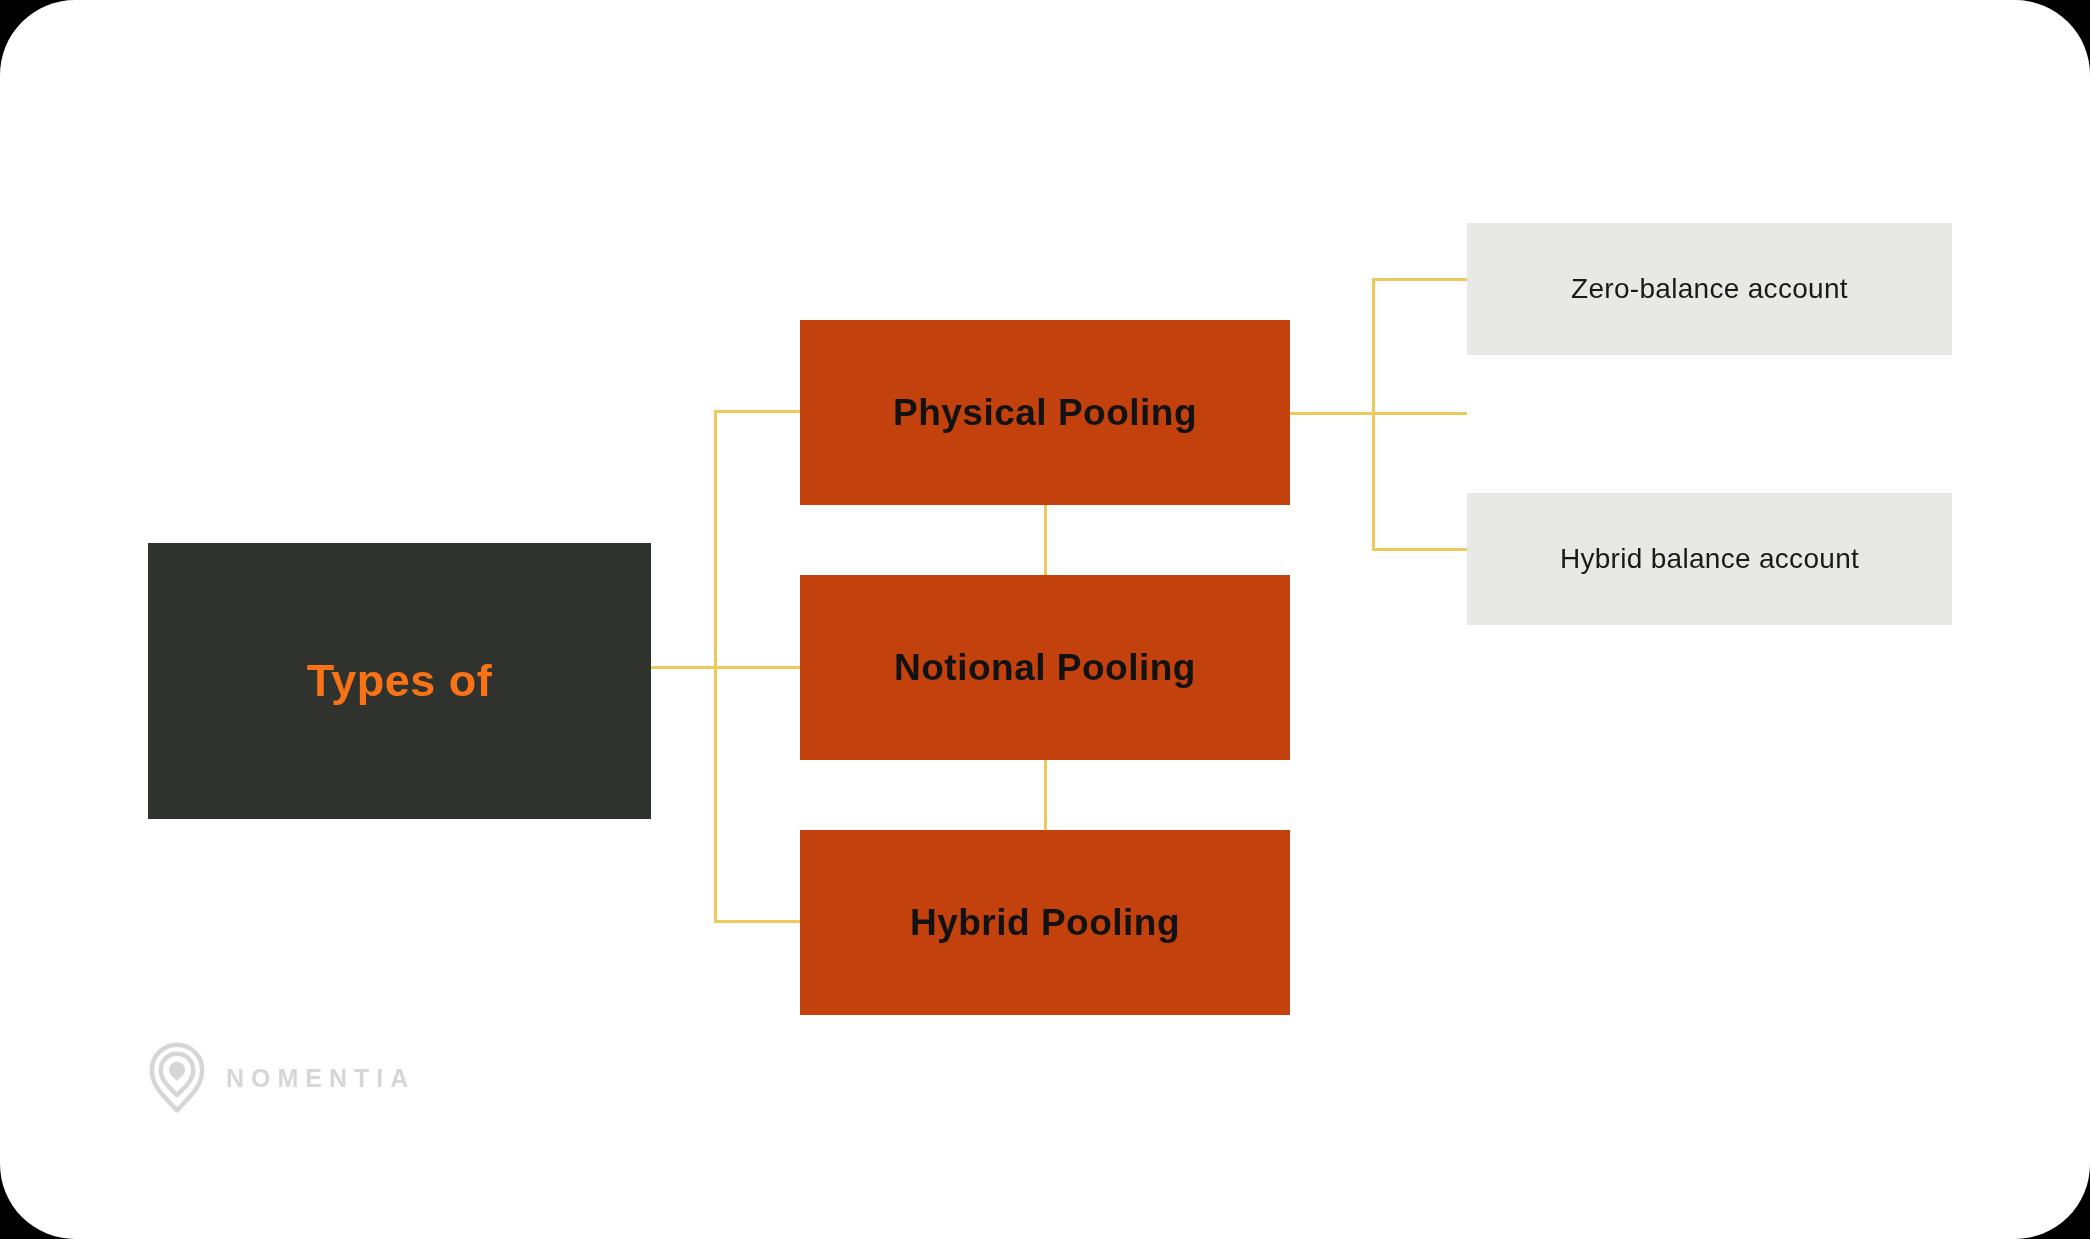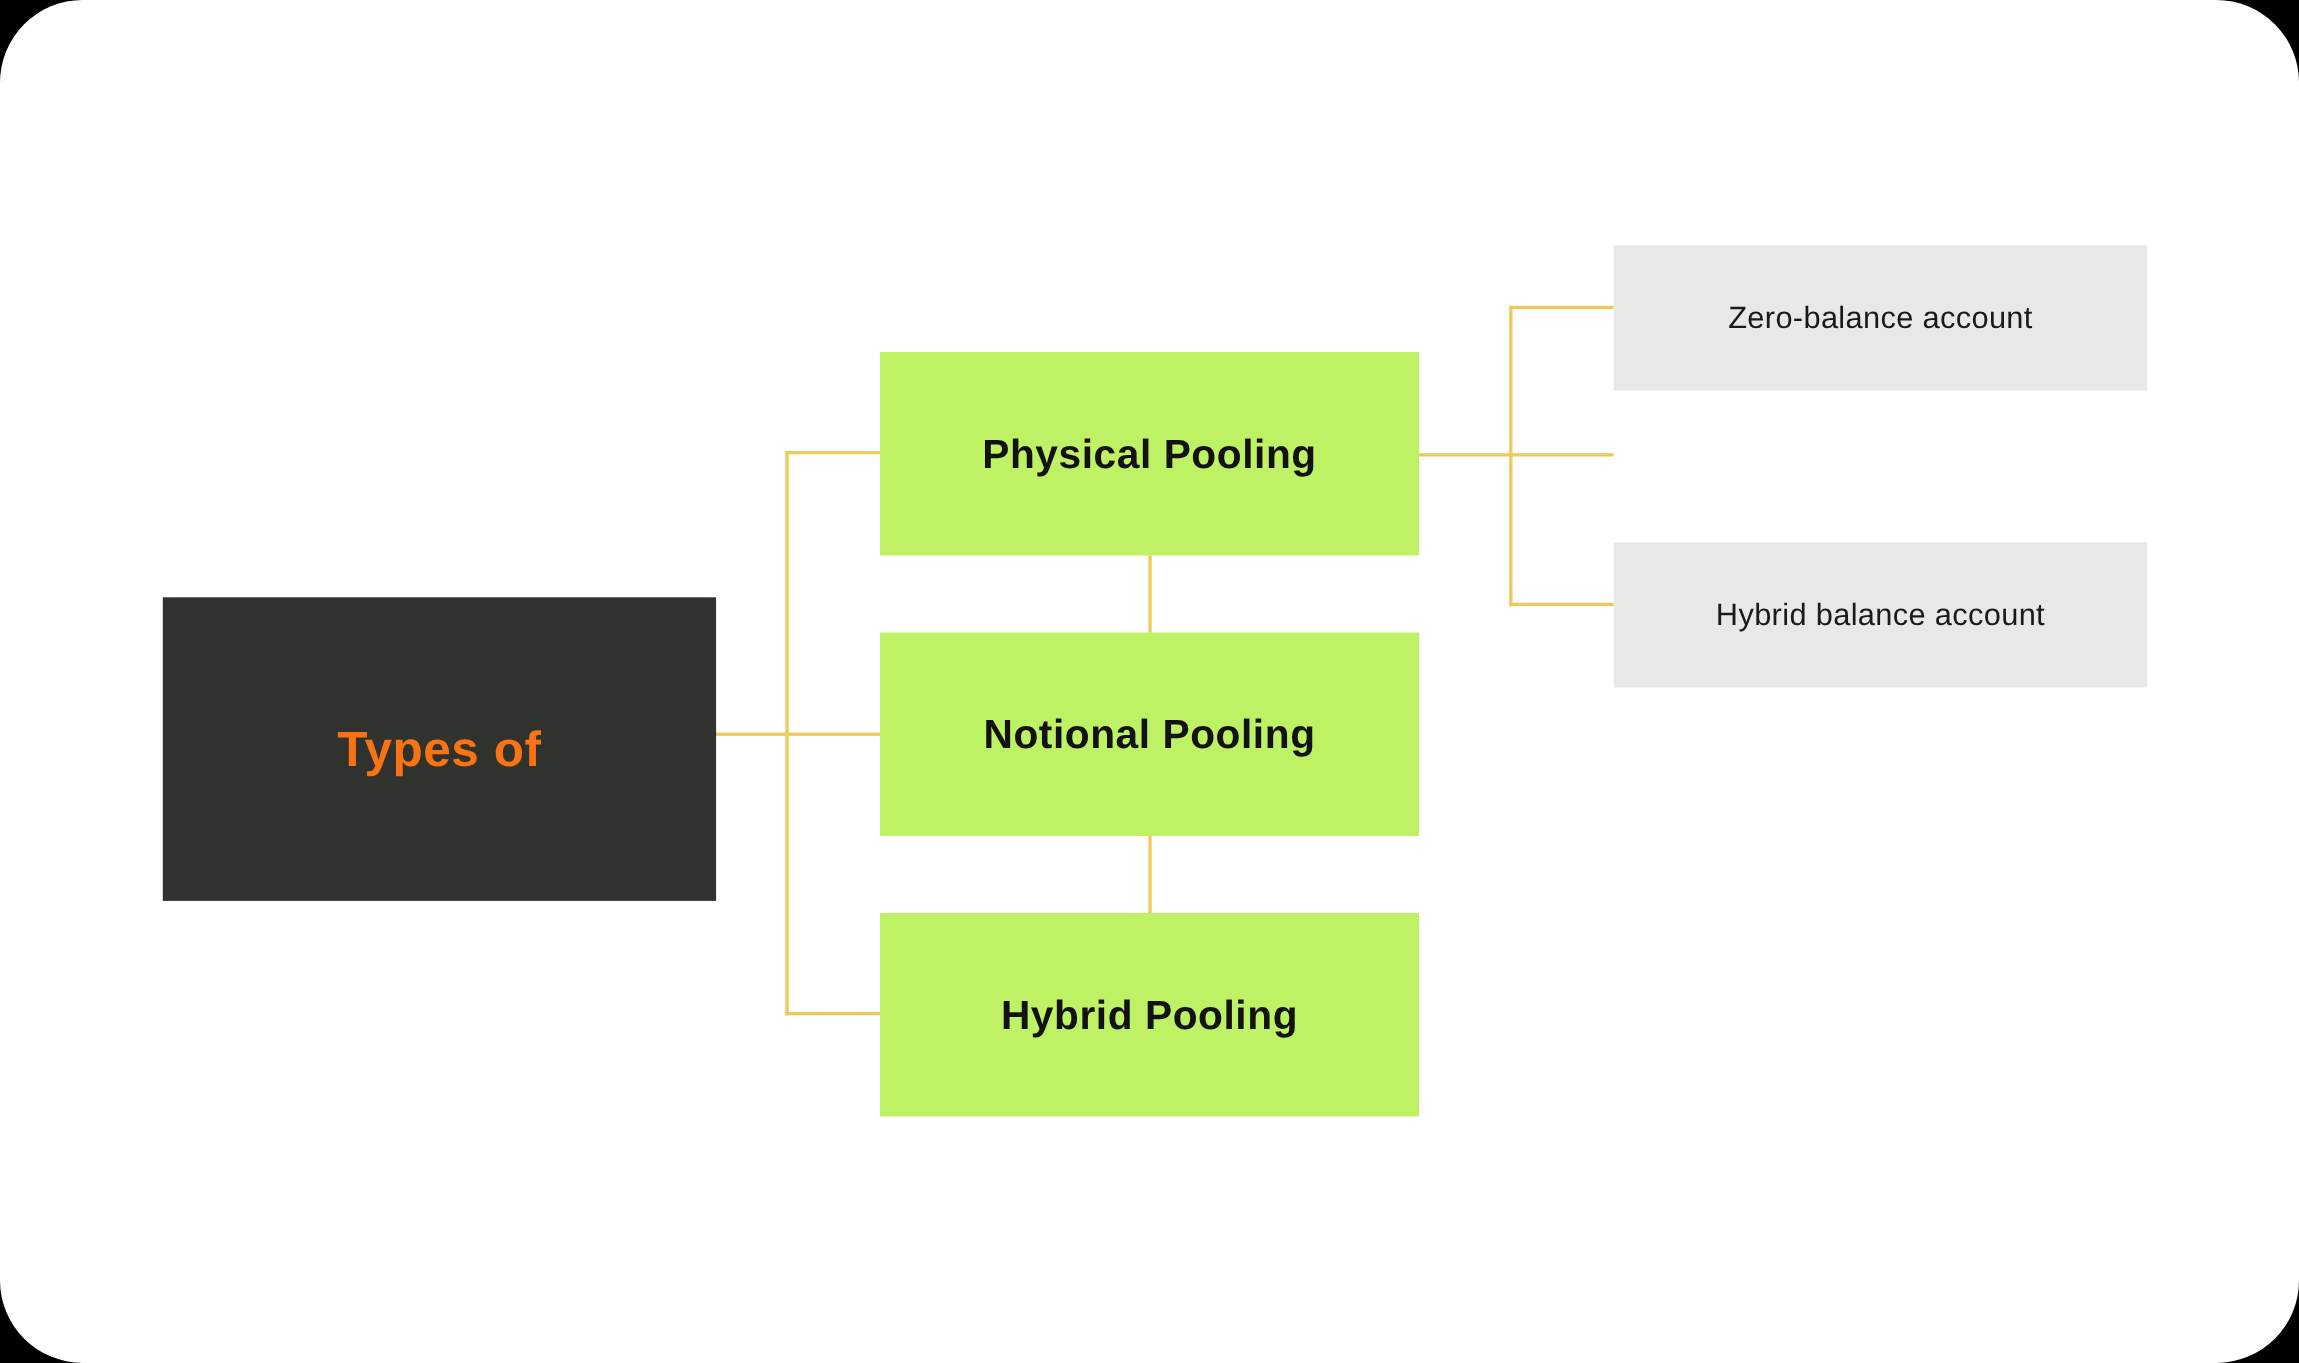--- a/index.html
+++ b/index.html
@@ -31,21 +31,21 @@
     color: #f97316;
     font-size: 45px;
     font-weight: 800;
     line-height: 1.38;
     flex-direction: column;
     letter-spacing: 0.5px;
   }
   .pool-box {
     left: 800px;
     width: 490px; height: 185px;
-    background: #bef264;
+    background: #c2410c;
     color: #121212;
     font-size: 37px;
     font-weight: 600;
     letter-spacing: 0.5px;
   }
   .pool-1 { top: 320px; }
   .pool-2 { top: 575px; }
   .pool-3 { top: 830px; }
   .acct-box {
     left: 1467px;
@@ -109,14 +109,24 @@
     <span>Hybrid Pooling</span>
   </div>
 
   <div class="node acct-box acct-1">
     <span>Zero-balance account</span>
   </div>
   <div class="node acct-box acct-3">
     <span>Hybrid balance account</span>
   </div>
 
+  <div class="logo">
+    <svg width="58" height="72" viewBox="0 0 64 80">
+      <g fill="none" stroke="#D6D6D6" stroke-width="5" stroke-linejoin="round" stroke-linecap="round">
+        <path d="M32 76 C 19 62, 4 50, 4 31 A 28 28 0 1 1 60 31 C 60 50, 45 62, 32 76 Z"></path>
+        <path d="M32 59 C 24 51, 14 43, 14 31 A 18 18 0 1 1 50 31 C 50 43, 40 51, 32 59 Z"></path>
+      </g>
+      <path d="M32 43 C 28 39, 23 36, 23 31 A 9 9 0 1 1 41 31 C 41 36, 36 39, 32 43 Z" fill="#D6D6D6"></path>
+    </svg>
+    <span class="logo-text">NOMENTIA</span>
+  </div>
 
 </div>
 
 </body></html>

